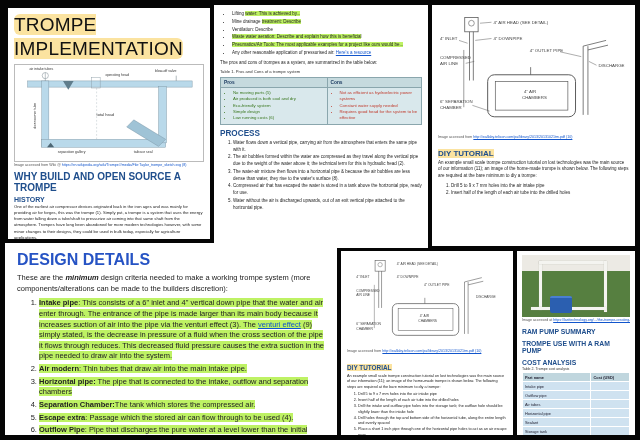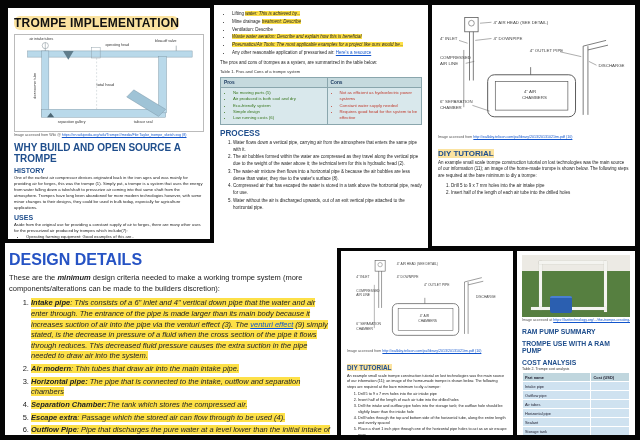--- a/index.html
+++ b/index.html
@@ -4,30 +4,30 @@
 <style>
   * { margin:0; padding:0; box-sizing:border-box; }
   html,body { font-family:"Liberation Sans", sans-serif; }
   .board { position:relative; width:640px; height:440px; background:#050505; overflow:hidden; }
   .panel { position:absolute; background:#ffffff; overflow:hidden; padding:5px 6px; }
 
   
   .p1 { left:8px;   top:8px;   width:202px; height:231px; }
   .p2 { left:214px; top:5px;   width:214px; height:243px; }
   .p3 { left:432px; top:5px;   width:203px; height:241px; }
-  .p4 { left:5px;   top:243px; width:332px; height:192px; padding:8px 4px; }
+  .p4 { left:5px;   top:243px; width:332px; height:192px; padding:8px 12px; }
   .p5 { left:341px; top:251px; width:172px; height:184px; }
   .p6 { left:517px; top:251px; width:118px; height:184px; padding:4px 5px; }
 
-  .hl    { background:#fde047;font-style:italic; }
+  .hl    { background:#bef264; }
   .hl-t  { background:#fbe3a0; }
   .lnk   { color:#1155cc; text-decoration:underline; cursor:pointer; }
 
   
-  .title1 { font-size:12px; font-weight:bold; color:#111; display:inline; line-height:1.25; letter-spacing:.2px;border-radius:6px; }
+  .title1 { font-size:19px; font-weight:normal; color:#111; display:inline; line-height:1.25; letter-spacing:.2px;border-radius:6px; }
   .hnavy  { color:#1f4e8c; font-weight:bold; }
   .p1 .why { font-size:10px; margin:4px 0 3px; }
   .p1 .sub { font-size:7px; margin:3px 0 1px; }
   .p2 .proc { font-size:8.2px; margin:4px 0 2px; }
   .p3 .diyh, .p5 .diyh { display:inline-block; font-size:8px; margin:3px 0 2px; }
   .p5 .diyh { font-size:6.4px; }
   .p4 .dd { color:#2653c4; font-size:16px; font-weight:bold; margin-bottom:4px; }
   .p6 h4 { color:#1f4e8c; font-size:6.8px; margin:5px 0 1px; }
 
   

